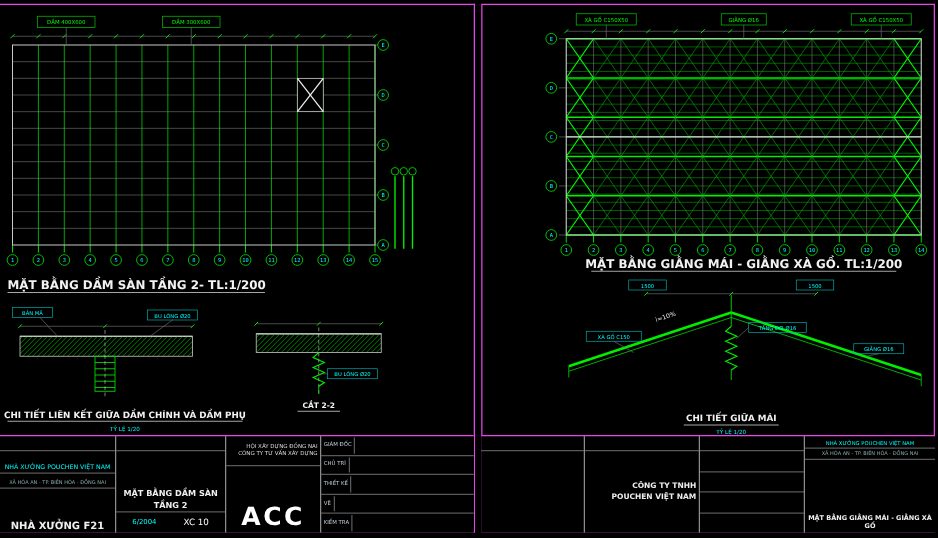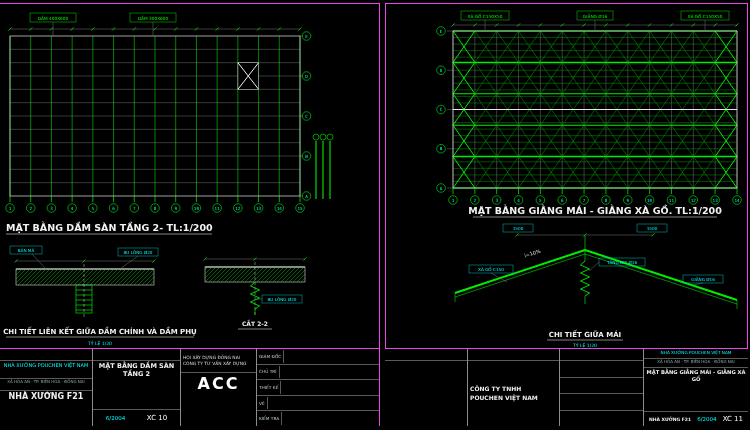--- a/index.html
+++ b/index.html
@@ -48,37 +48,37 @@
   .tb{position:absolute;box-sizing:border-box;display:grid;background:#000;
       border-top:1px solid #e945e9;color:#ddd;}
   .tb-col{display:flex;flex-direction:column;box-sizing:border-box;min-width:0;}
   .tb-col + .tb-col{border-left:1px solid rgba(255,255,255,.55);}
   .tb-row{box-sizing:border-box;border-bottom:1px solid rgba(255,255,255,.35);
           padding:1px 2px;overflow:hidden;}
   .tb-row:last-child{border-bottom:none;}
   .h9{height:9px;}.h10{height:10px;}.h12{height:12px;}.h14{height:14px;}
   .h16{height:16px;}.h18{height:18px;}.h24{height:24px;}
   .grow{flex:1;}
-  .center{display:flex;align-items:flex-start;justify-content:center;text-align:center;}
+  .center{display:flex;align-items:flex-end;justify-content:center;text-align:center;}
   .colflex{flex-direction:column;}
   .split{display:flex;justify-content:space-around;align-items:center;}
   .staffrow{flex:1;display:flex;align-items:center;}
   .staff-val{flex:1;align-self:stretch;border-left:1px solid rgba(255,255,255,.35);margin-left:2px;}
   .revrow{flex:1;}
   .t-lbl{font-size:4.3px;color:#bfcfd8;}
   .t-cyan{font-size:5px;color:#00ffff;line-height:1.25;}
   .t-cyan-s{font-size:4.2px;color:#00ffff;line-height:1.2;}
   .t-addr{font-size:4px;color:#88aaaa;line-height:1.2;}
   .t-proj{font-size:8px;font-weight:bold;color:#f0f0f0;}
   .t-draw{font-size:6.5px;font-weight:bold;color:#f0f0f0;line-height:1.3;}
   .t-draw2{font-size:5.2px;font-weight:bold;color:#f0f0f0;line-height:1.3;}
   .t-date{font-size:5.5px;color:#00ffff;}
   .t-num{font-size:7px;font-weight:normal;color:#ffffff;}
   .t-co{font-size:4.4px;color:#dddddd;line-height:1.35;}
-  .t-logo{font-size:16px;font-weight:bold;color:#ffffff;letter-spacing:2px;}
+  .t-logo{font-size:20px;font-weight:bold;color:#ffffff;letter-spacing:2px;}
   .t-own{font-size:6px;font-weight:bold;color:#eeeeee;line-height:1.35;}
   .t-projs{font-size:4.5px;color:#eeeeee;font-weight:bold;}
 </style>
 </head>
 <body>
 
 <div class="canvas">
 
   <div class="sheet" id="sheet-left"></div>
   <div class="sheet" id="sheet-right"></div>
@@ -658,21 +658,16 @@
     <div class="tb-col">
       <div class="tb-row h10 center">
           <span class="t-cyan-s">NHÀ XƯỞNG POUCHEN VIỆT NAM</span>
         </div>
       <div class="tb-row h9 center">
           <span class="t-addr">XÃ HÓA AN - TP. BIÊN HÒA - ĐỒNG NAI</span>
         </div>
       <div class="tb-row grow center">
           <span class="t-draw2">MẶT BẰNG GIẰNG MÁI - GIẰNG XÀ GỒ</span>
         </div>
-      <div class="tb-row h14 split">
-        <span class="t-projs">NHÀ XƯỞNG F21</span>
-        <span class="t-date">6/2004</span>
-        <span class="t-num">XC 11</span>
-      </div>
     </div>
   </div>
 
 </div>
 
 </body></html>

